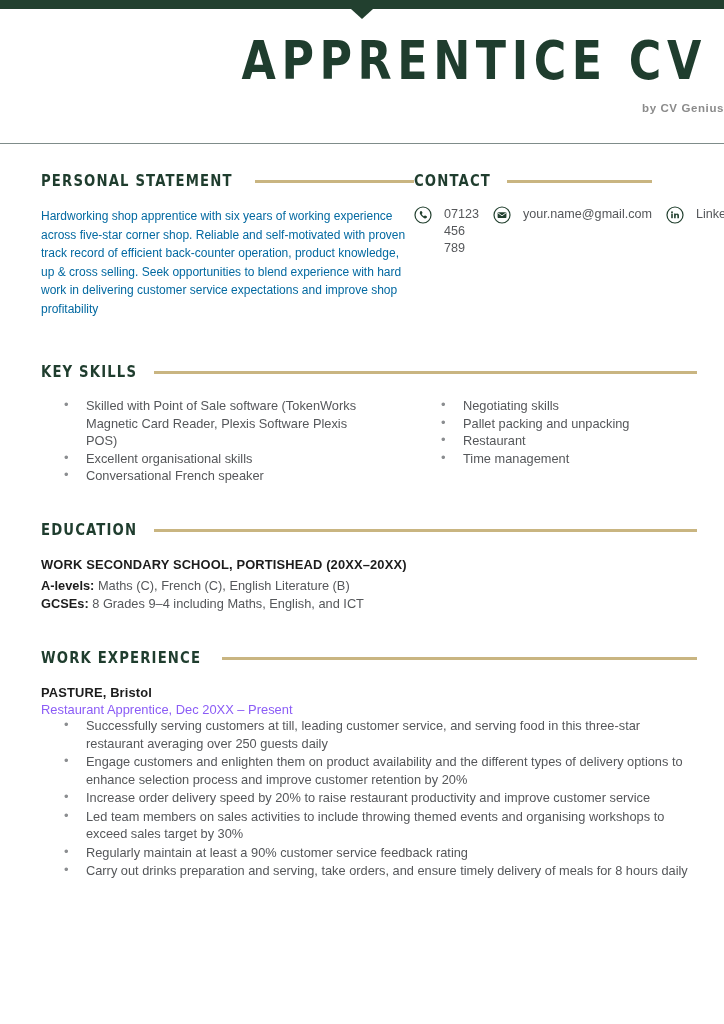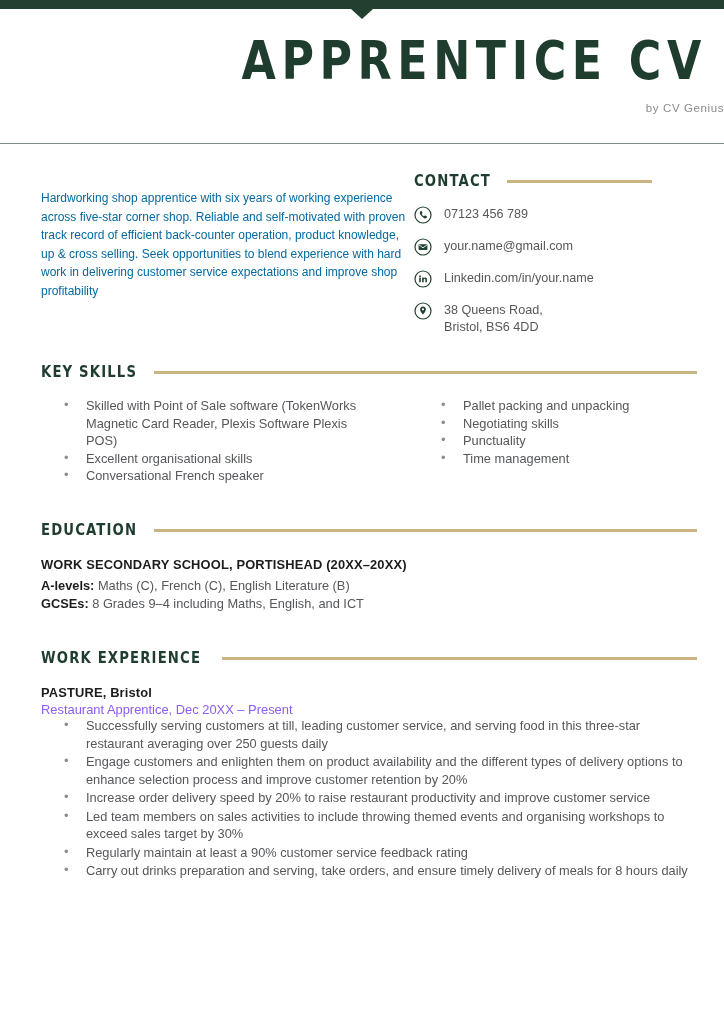--- a/index.html
+++ b/index.html
@@ -51,21 +51,21 @@
     font-weight: bold;
     color: #1f3d2e;
     letter-spacing: 6px;
     line-height: 1;
     transform: scaleX(0.93);
     white-space: nowrap;
   }
   .cv-byline {
     margin-top: 15px;
     font-size: 11.5px;
-    font-weight: normal;
+    font-weight: bold;
     color: #8b8b8b;
     letter-spacing: 0.6px;
   }
   .header-rule {
     position: absolute;
     top: 143px;
     left: 0;
     width: 724px;
     height: 1px;
     background: #7f8c8a;
@@ -116,21 +116,21 @@
     margin-top: 17px;
     font-size: 12px;
     line-height: 18.6px;
     color: #0369a1;
     width: 372px;
   }
 
   .contact-list {
     margin-top: 16px;
     display: flex;
-    flex-direction: column;
+    flex-direction: row;
     gap: 14px;
   }
   .contact-row {
     display: flex;
     align-items: flex-start;
     gap: 12px;
   }
   .c-icon {
     width: 18px; height: 18px;
     flex: 0 0 18px;
@@ -214,20 +214,24 @@
   <div class="cv-title">APPRENTICE CV</div>
   <div class="cv-byline">by CV Genius</div>
 </div>
 <div class="header-rule"></div>
 
 <div class="page">
 
   <div class="top-cols">
 
     <div class="col-left">
+      <div class="section-head">
+        <h2>PERSONAL STATEMENT</h2>
+        <div class="section-rule"></div>
+      </div>
       <div class="para">Hardworking shop apprentice with six years of working experience across five-star corner shop. Reliable and self-motivated with proven track record of efficient back-counter operation, product knowledge, up &amp; cross selling. Seek opportunities to blend experience with hard work in delivering customer service expectations and improve shop profitability</div>
     </div>
 
     <div class="col-right">
       <div class="section-head">
         <h2>CONTACT</h2>
         <div class="section-rule"></div>
       </div>
 
       <div class="contact-list">
@@ -289,23 +293,23 @@
     <div class="skills-wrap">
       <div class="skills-col">
         <ul class="blist">
           <li>Skilled with Point of Sale software (TokenWorks Magnetic Card Reader, Plexis Software Plexis POS)</li>
           <li>Excellent organisational skills</li>
           <li>Conversational French speaker</li>
         </ul>
       </div>
       <div class="skills-col second">
         <ul class="blist">
+          <li>Negotiating skills</li>
           <li>Pallet packing and unpacking</li>
-          <li>Negotiating skills</li>
-          <li>Punctuality</li>
+          <li>Restaurant</li>
           <li>Time management</li>
         </ul>
       </div>
     </div>
   </div>
 
   <div class="sec" style="top:377px;">
     <div class="section-head">
       <h2>EDUCATION</h2>
       <div class="section-rule"></div>

